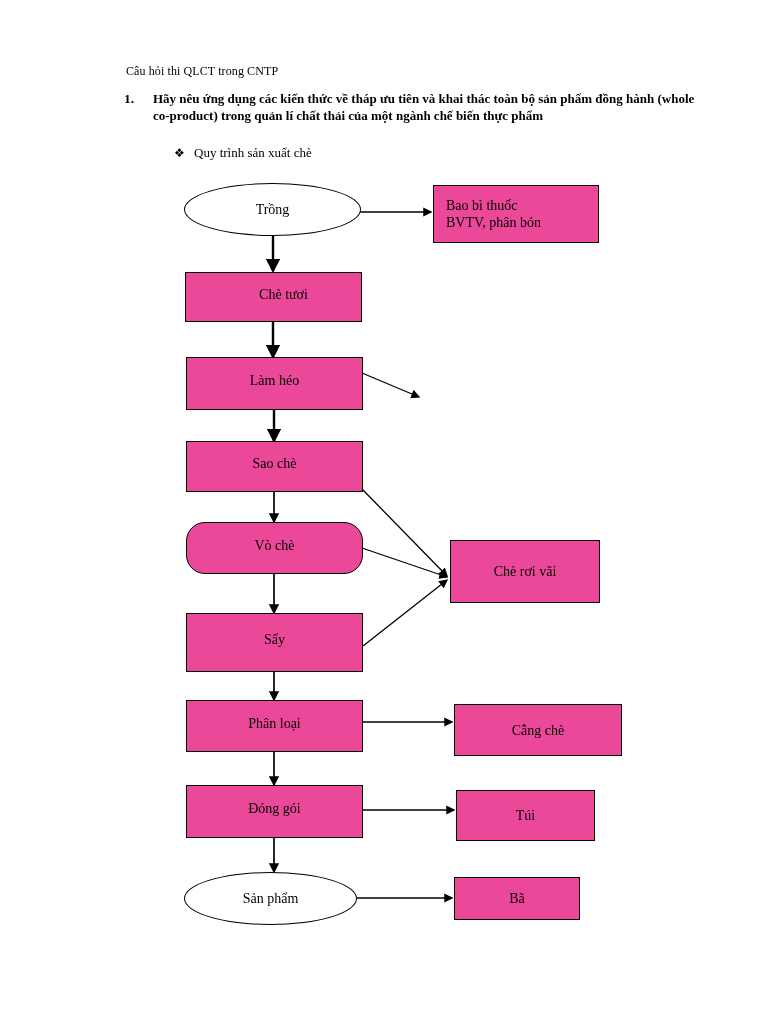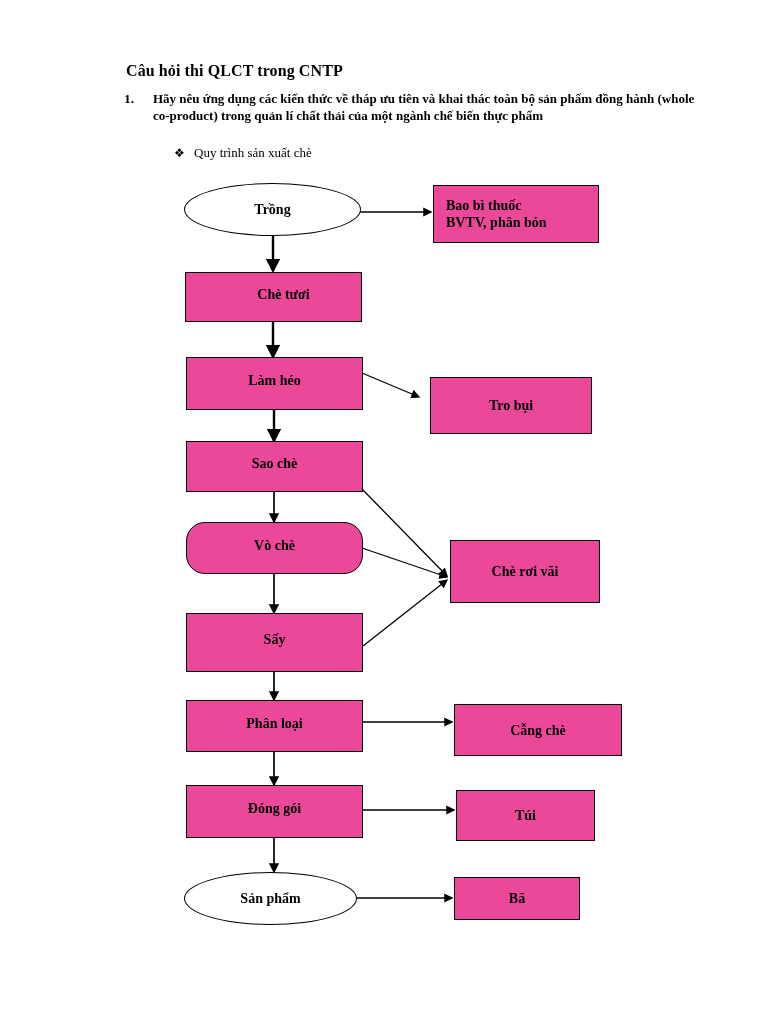--- a/index.html
+++ b/index.html
@@ -23,25 +23,24 @@
     left: 0; top: 0;
     width: 768px;
     height: 1024px;
   }
 
   
   .doc-title {
     position: absolute;
     left: 126px;
     top: 62px;
-    font-size: 16px;
+    font-size: 12px;
     line-height: 18px;
     letter-spacing: 0.1px;
     white-space: nowrap;
-    font-weight: bold;
   }
 
   .q-item {
     position: absolute;
     left: 124px;
     top: 91px;
     width: 578px;
   }
   .q-number {
     position: absolute;
@@ -76,21 +75,20 @@
     font-size: 12px;
   }
 
   
   #flow {
     position: absolute;
     left: 0;
     top: 0;
     width: 768px;
     height: 1024px;
-    font-weight: bold;
   }
   #flow-svg {
     position: absolute;
     left: 0;
     top: 0;
   }
 
   .node {
     position: absolute;
     box-sizing: border-box;
@@ -230,23 +228,20 @@
       <span class="label">Sản phẩm</span>
     </div>
 
     <div class="node waste waste-left" style="left:433px; top:185px; width:166px; height:58px;">
       <span class="label">
         <span>Bao bì thuốc</span><br>
         <span>BVTV, phân bón</span>
       </span>
     </div>
 
-    <div class="node waste" style="left:430px; top:377px; width:162px; height:57px;">
-      <span class="label">Tro bụi</span>
-    </div>
 
     <div class="node waste" style="left:450px; top:540px; width:150px; height:63px;">
       <span class="label">Chè rơi vãi</span>
     </div>
 
     <div class="node waste" style="left:454px; top:704px; width:168px; height:52px;">
       <span class="label">Cẫng chè</span>
     </div>
 
     <div class="node waste" style="left:456px; top:790px; width:139px; height:51px;">

